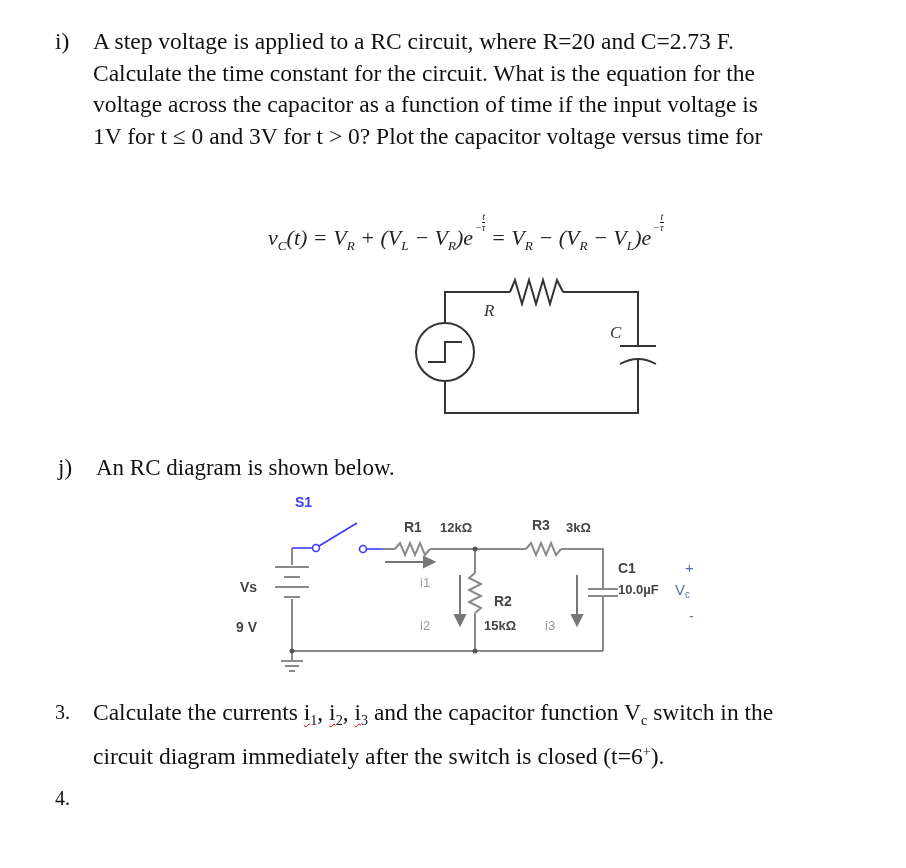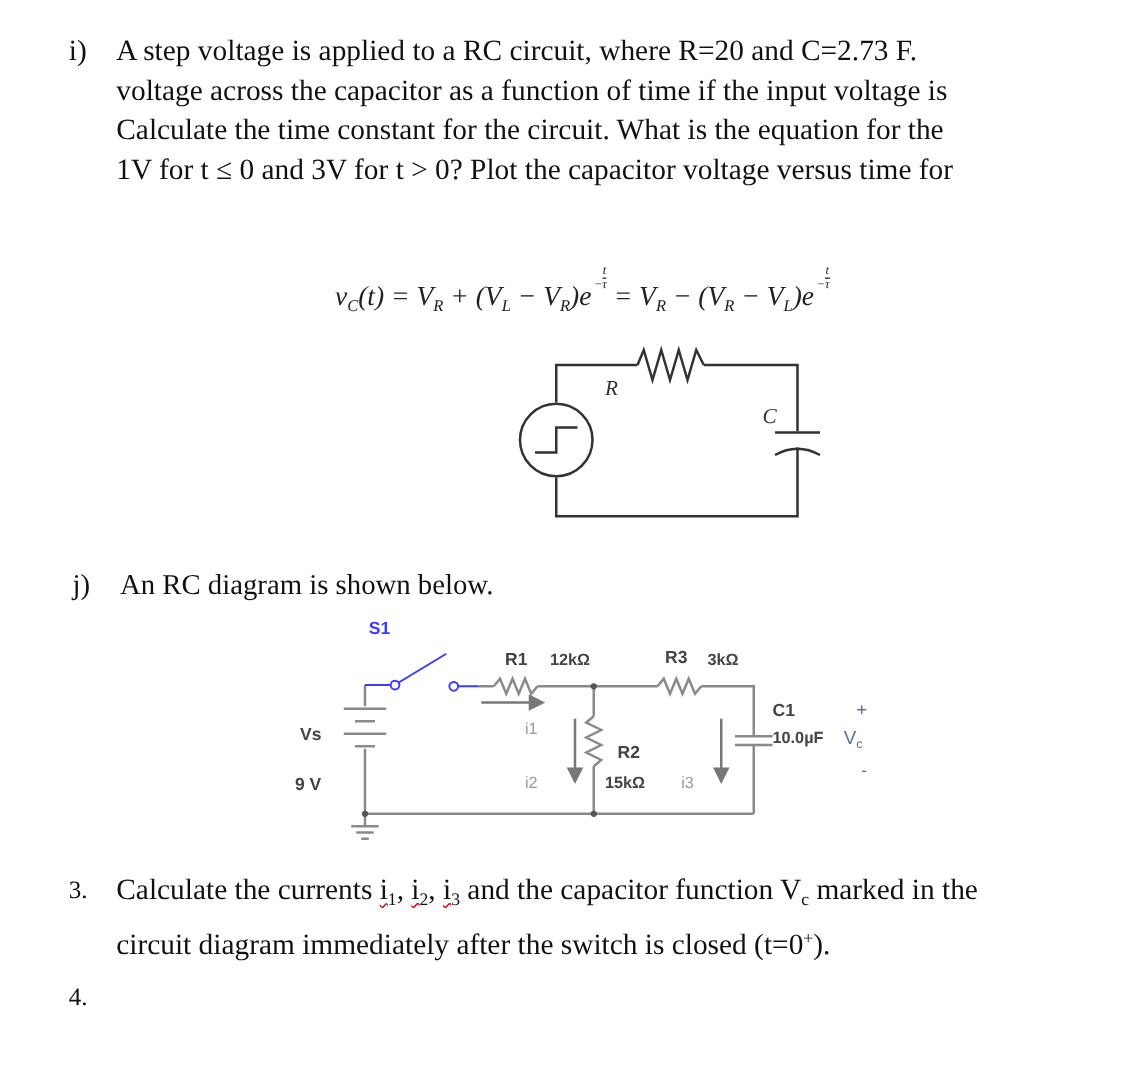--- a/index.html
+++ b/index.html
@@ -12,22 +12,22 @@
   .sup { font-size:60%; vertical-align:0.6em; }
   .squig { text-decoration: underline wavy #d00; text-decoration-thickness:1px; text-underline-offset:3px; }
   svg text { font-family:"Liberation Sans", "DejaVu Sans", sans-serif; }
 </style>
 </head>
 <body>
 
 <div class="para" style="left:55px; top:26px; width:820px;">
   <span class="num">i)</span>
   <span class="body">A step voltage is applied to a RC circuit, where R=20 and C=2.73 F.</span>
+  <span class="body">Calculate the time constant for the circuit. What is the equation for the</span>
   <span class="body">voltage across the capacitor as a function of time if the input voltage is</span>
-  <span class="body">Calculate the time constant for the circuit. What is the equation for the</span>
   <span class="body">1V for t ≤ 0 and 3V for t &gt; 0? Plot the capacitor voltage versus time for</span>
 </div>
 
 <div style="position:absolute; left:268px; top:212px; font-family:'Liberation Serif',serif; font-style:italic; font-size:22px; line-height:40px; white-space:nowrap; color:#222;">
   <span>v</span><span class="sub">C</span><span>(t)</span>
   <span>= V</span><span class="sub">R</span>
   <span>+ (V</span><span class="sub">L</span><span> − V</span><span class="sub">R</span><span>)e</span><span style="display:inline-block; vertical-align:14px; font-size:10px; line-height:10px; text-align:center; margin-left:2px;">−<span style="display:inline-block; text-align:center;"><span style="display:block; border-bottom:1px solid #222;">t</span><span style="display:block;">τ</span></span></span>
   <span>= V</span><span class="sub">R</span>
   <span>− (V</span><span class="sub">R</span><span> − V</span><span class="sub">L</span><span>)e</span><span style="display:inline-block; vertical-align:14px; font-size:10px; line-height:10px; text-align:center; margin-left:2px;">−<span style="display:inline-block; text-align:center;"><span style="display:block; border-bottom:1px solid #222;">t</span><span style="display:block;">τ</span></span></span>
 </div>
@@ -120,19 +120,19 @@
   <text x="455" y="85" font-size="15" fill="#5a6ea8">+</text>
   <text x="445" y="107" font-size="15" fill="#5a6ea8"><tspan>V</tspan><tspan font-size="10" dy="3">c</tspan></text>
   <text x="459" y="133" font-size="14" fill="#5a6ea8">-</text>
   <text x="190" y="99" font-size="13" fill="#999">i1</text>
   <text x="190" y="142" font-size="13" fill="#999">i2</text>
   <text x="315" y="142" font-size="13" fill="#999">i3</text>
 </svg>
 
 <div class="para" style="left:55px; top:697px; width:830px;">
   <span class="num" style="font-size:20px;">3.</span>
-  <span style="display:block; padding-left:38px;"><span>Calculate the currents </span><span class="squig">i</span><span class="sub">1</span><span>, </span><span class="squig">i</span><span class="sub">2</span><span>, </span><span class="squig">i</span><span class="sub">3</span><span> and the capacitor function V</span><span class="sub">c</span><span> marked in the</span></span>
-  <span style="display:block; padding-left:38px;"><span>circuit diagram immediately after the switch is closed (t=0</span><span class="sup">+</span><span>).</span></span>
+  <span style="display:block; padding-left:38px;"><span>Calculate the currents </span><span class="squig">i</span><span class="sub">1</span><span>, </span><span class="squig">i</span><span class="sub">2</span><span>, </span><span class="squig">i</span><span class="sub">3</span><span> and the capacitor function V</span><span class="sub">c</span><span> switch in the</span></span>
+  <span style="display:block; padding-left:38px;"><span>circuit diagram immediately after the switch is closed (t=6</span><span class="sup">+</span><span>).</span></span>
 </div>
 
 <div class="para" style="left:55px; top:783px; width:830px;">
   <span class="num" style="font-size:20px;">4.</span>
 </div>
 
 </body></html>

